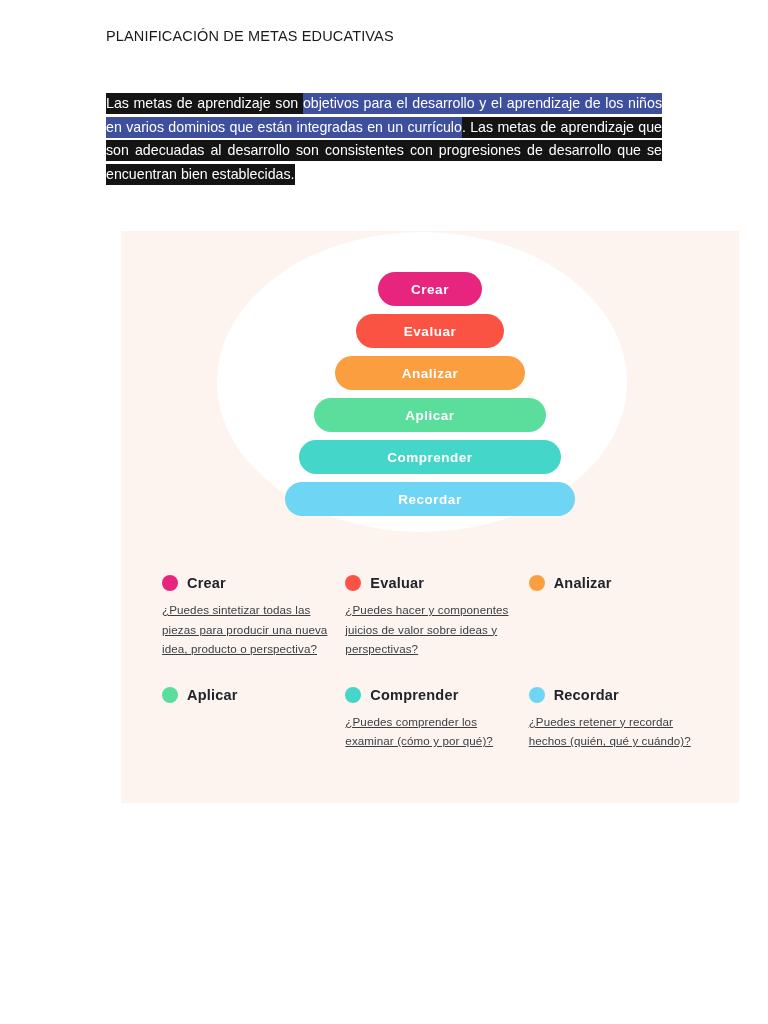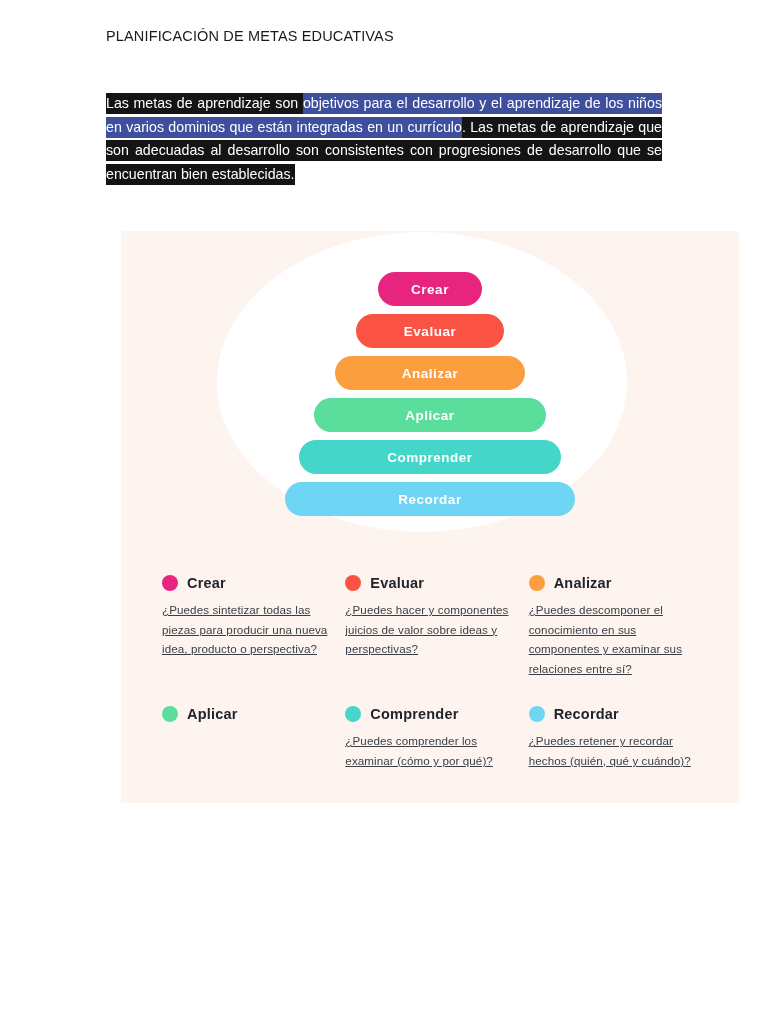--- a/index.html
+++ b/index.html
@@ -187,21 +187,20 @@
             <span class="dot" style="background: rgb(251, 83, 67);"></span>
             <span class="legend-title">Evaluar</span>
           </div>
           <div class="legend-body">¿Puedes hacer y componentes juicios de valor sobre ideas y perspectivas?</div>
         </div>
         <div class="legend-item">
           <div class="legend-head">
             <span class="dot" style="background: rgb(251, 158, 64);"></span>
             <span class="legend-title">Analizar</span>
           </div>
-          <div class="legend-body">¿Puedes descomponer el conocimiento en sus componentes y examinar sus relaciones entre sí?</div>
         </div>
         <div class="legend-item">
           <div class="legend-head">
             <span class="dot" style="background: rgb(91, 221, 155);"></span>
             <span class="legend-title">Aplicar</span>
           </div>
         </div>
         <div class="legend-item">
           <div class="legend-head">
             <span class="dot" style="background: rgb(68, 214, 200);"></span>

